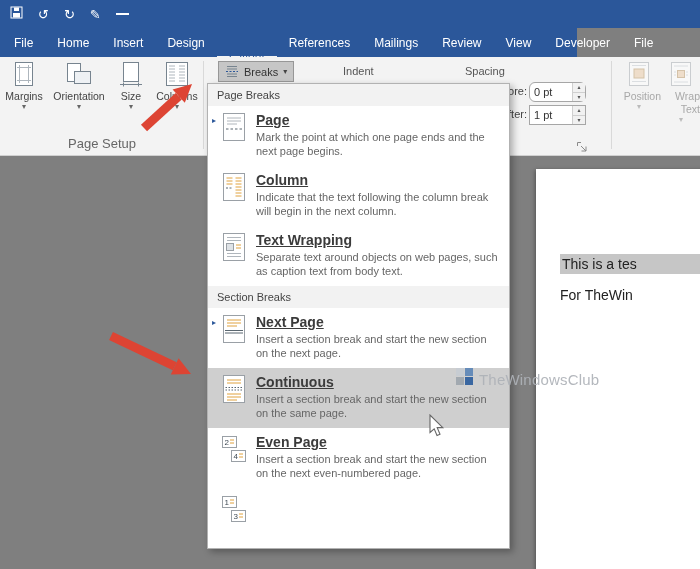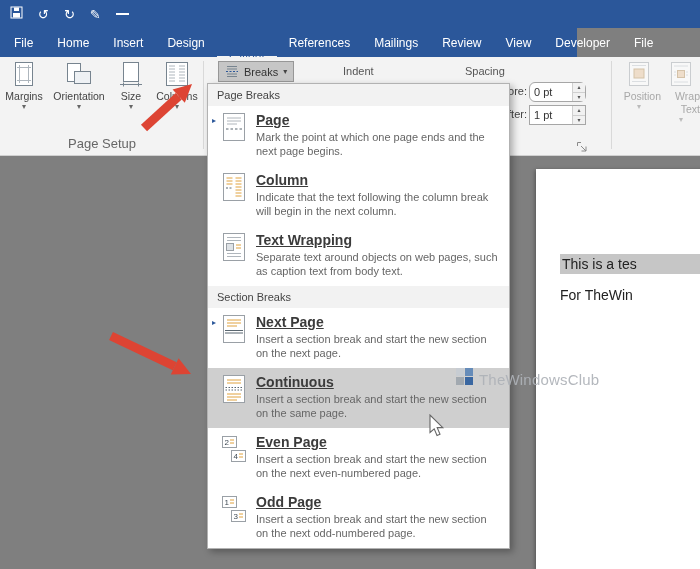--- a/index.html
+++ b/index.html
@@ -412,24 +412,20 @@
             <rect x="1.5" y="2.5" width="14" height="11" fill="#fff" stroke="#9aa0a6"></rect>
             <text x="3.5" y="11" font-size="8" fill="#3f4a54">1</text>
             <line x1="9" y1="6" x2="13" y2="6" stroke="#e0a23e"></line>
             <line x1="9" y1="9" x2="13" y2="9" stroke="#e0a23e"></line>
             <rect x="10.5" y="16.5" width="14" height="11" fill="#fff" stroke="#9aa0a6"></rect>
             <text x="12.5" y="25" font-size="8" fill="#3f4a54">3</text>
             <line x1="18" y1="20" x2="22" y2="20" stroke="#e0a23e"></line>
             <line x1="18" y1="23" x2="22" y2="23" stroke="#e0a23e"></line>
           </svg>
       </span>
-      <span class="mi-text">
-        <span class="mi-title">Odd Page</span>
-        <span class="mi-desc">Insert a section break and start the new section on the next odd-numbered page.</span>
-      </span>
     </div>
   </div>
 
   <div class="watermark">
     <span>
       <svg width="18" height="18" viewBox="0 0 18 18">
           <rect x="0" y="0" width="8" height="8" fill="#c7ccd3"></rect>
           <rect x="9" y="0" width="8" height="8" fill="#5e87b8"></rect>
           <rect x="0" y="9" width="8" height="8" fill="#9fa6ae"></rect>
           <rect x="9" y="9" width="8" height="8" fill="#2e5f9e"></rect>

